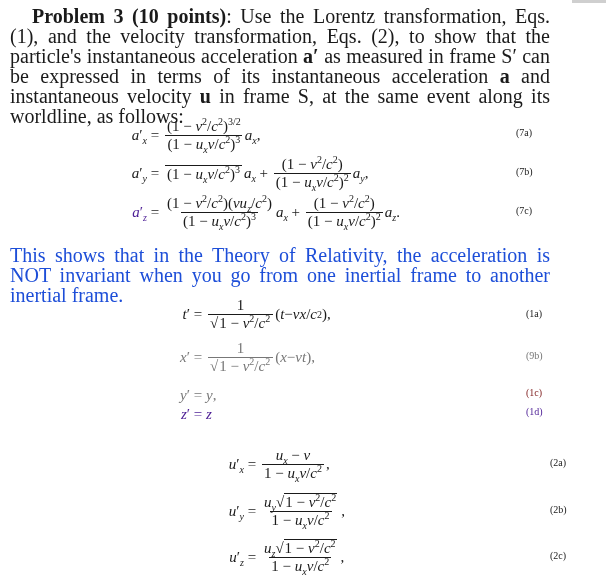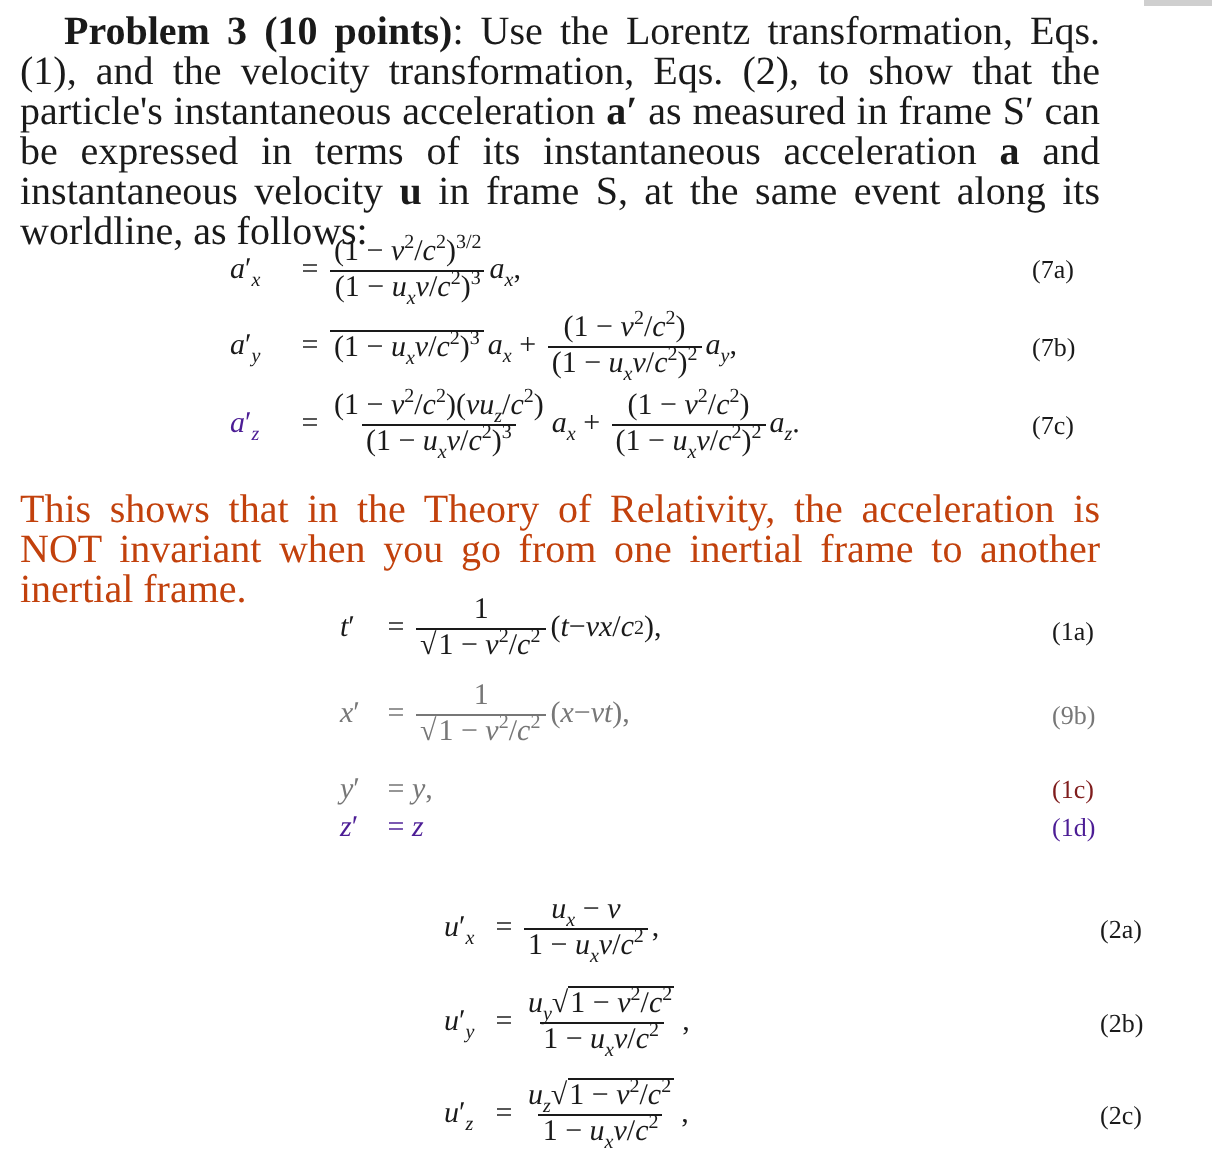--- a/index.html
+++ b/index.html
@@ -10,31 +10,31 @@
   }
   .top-bar { position: absolute; right: 0; top: 0; width: 34px; height: 3px; background: #cfcfcf; }
   .para {
     position: absolute; left: 10px; width: 540px;
     font-family: "Liberation Serif", serif;
     font-size: 20px; line-height: 20px; text-align: justify;
     text-align-last: left;
   }
   .para b { font-weight: bold; }
   .p1 { top: 6px; text-indent: 22px; }
-  .p2 { top: 245px; color: #c2410c; }
+  .p2 { top: 245px; color: #1d4ed8; }
   .eq {
     position: absolute; font-family: "Liberation Serif", serif;
     font-size: 15px; display: flex; align-items: center; white-space: nowrap;
   }
   .eq i { font-style: italic; }
   .frac { display: inline-flex; flex-direction: column; align-items: center; vertical-align: middle; margin: 0 2px; }
   .frac .num { padding: 0 2px; line-height: 17px; }
   .frac .den { padding: 0 2px; border-top: 1px solid currentColor; line-height: 17px; }
-  .lhs { display: inline-block; text-align: left; }
-  .num-label { position: absolute; font-family: "Liberation Serif", serif; font-size: 13px; }
+  .lhs { display: inline-block; text-align: right; }
+  .num-label { position: absolute; font-family: "Liberation Serif", serif; font-size: 10px; }
   sup { font-size: 10px; vertical-align: super; line-height: 0; }
   sub { font-size: 10px; vertical-align: sub; line-height: 0; }
   .sqrt { border-top: 1px solid currentColor; padding: 0 1px; }
   .faded { color: #4c1d95; }
   .light { color: #777; }
 </style>
 </head>
 <body>
 
 <div class="top-bar"></div>

